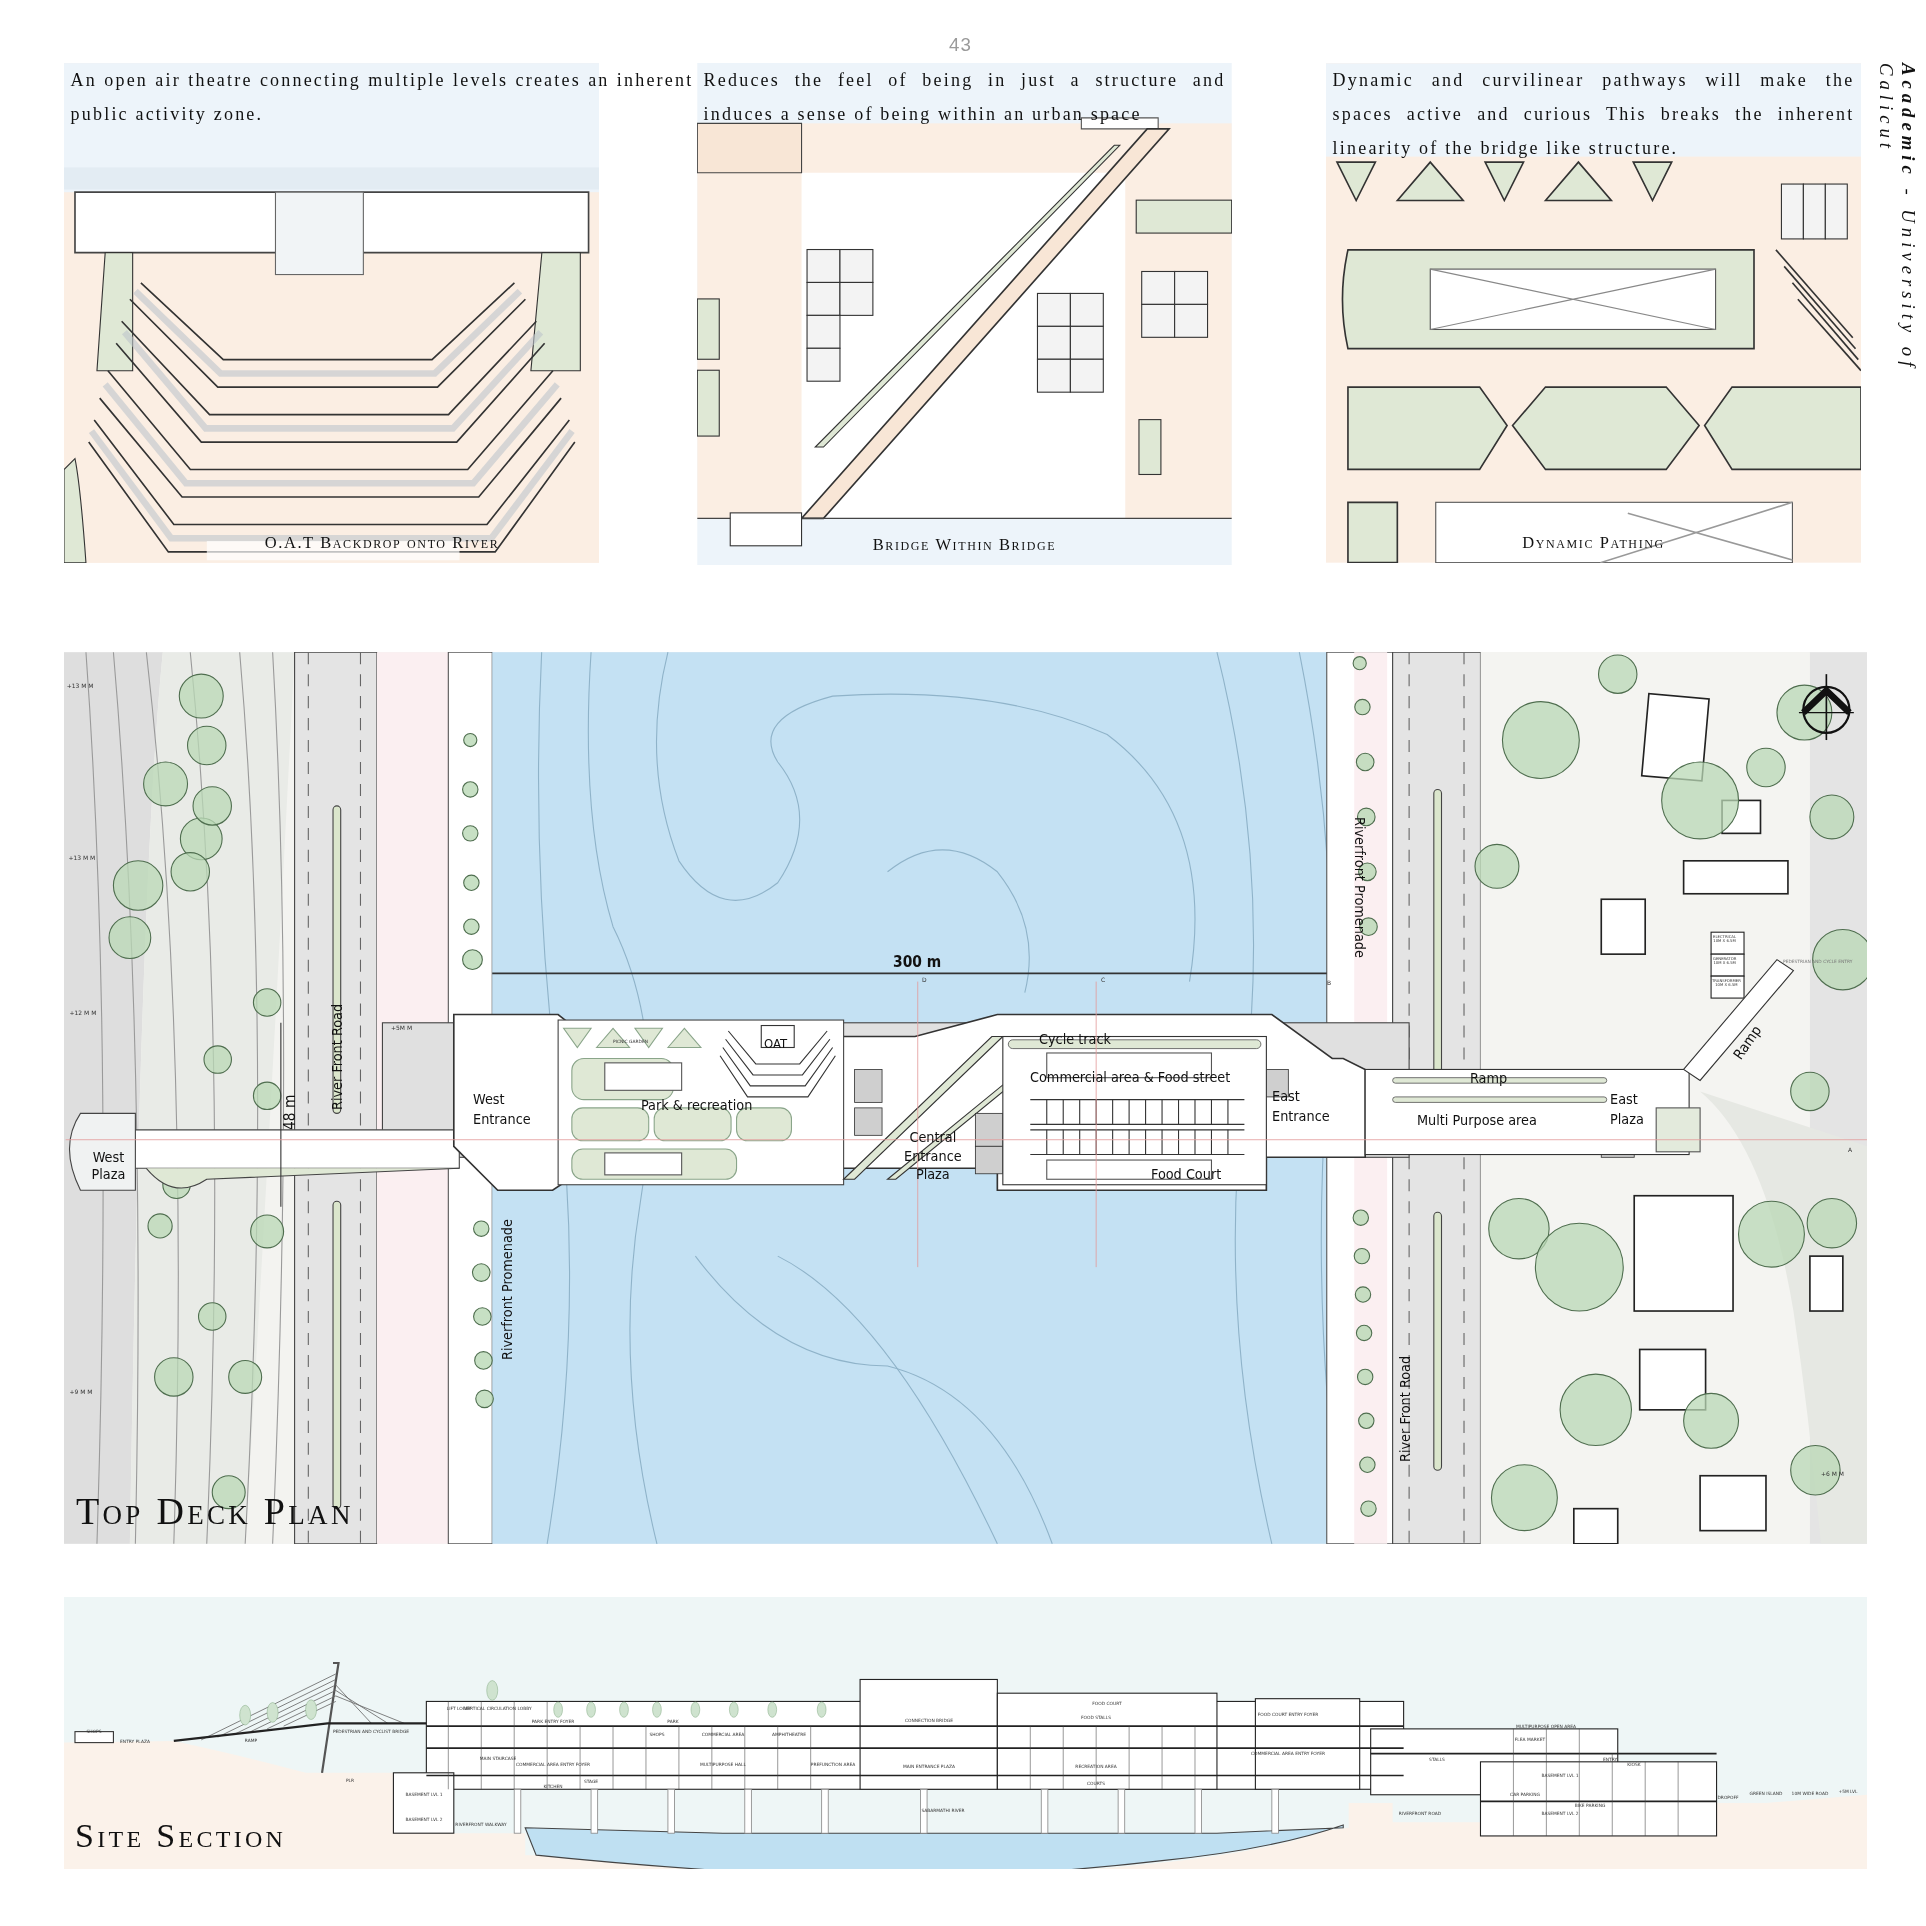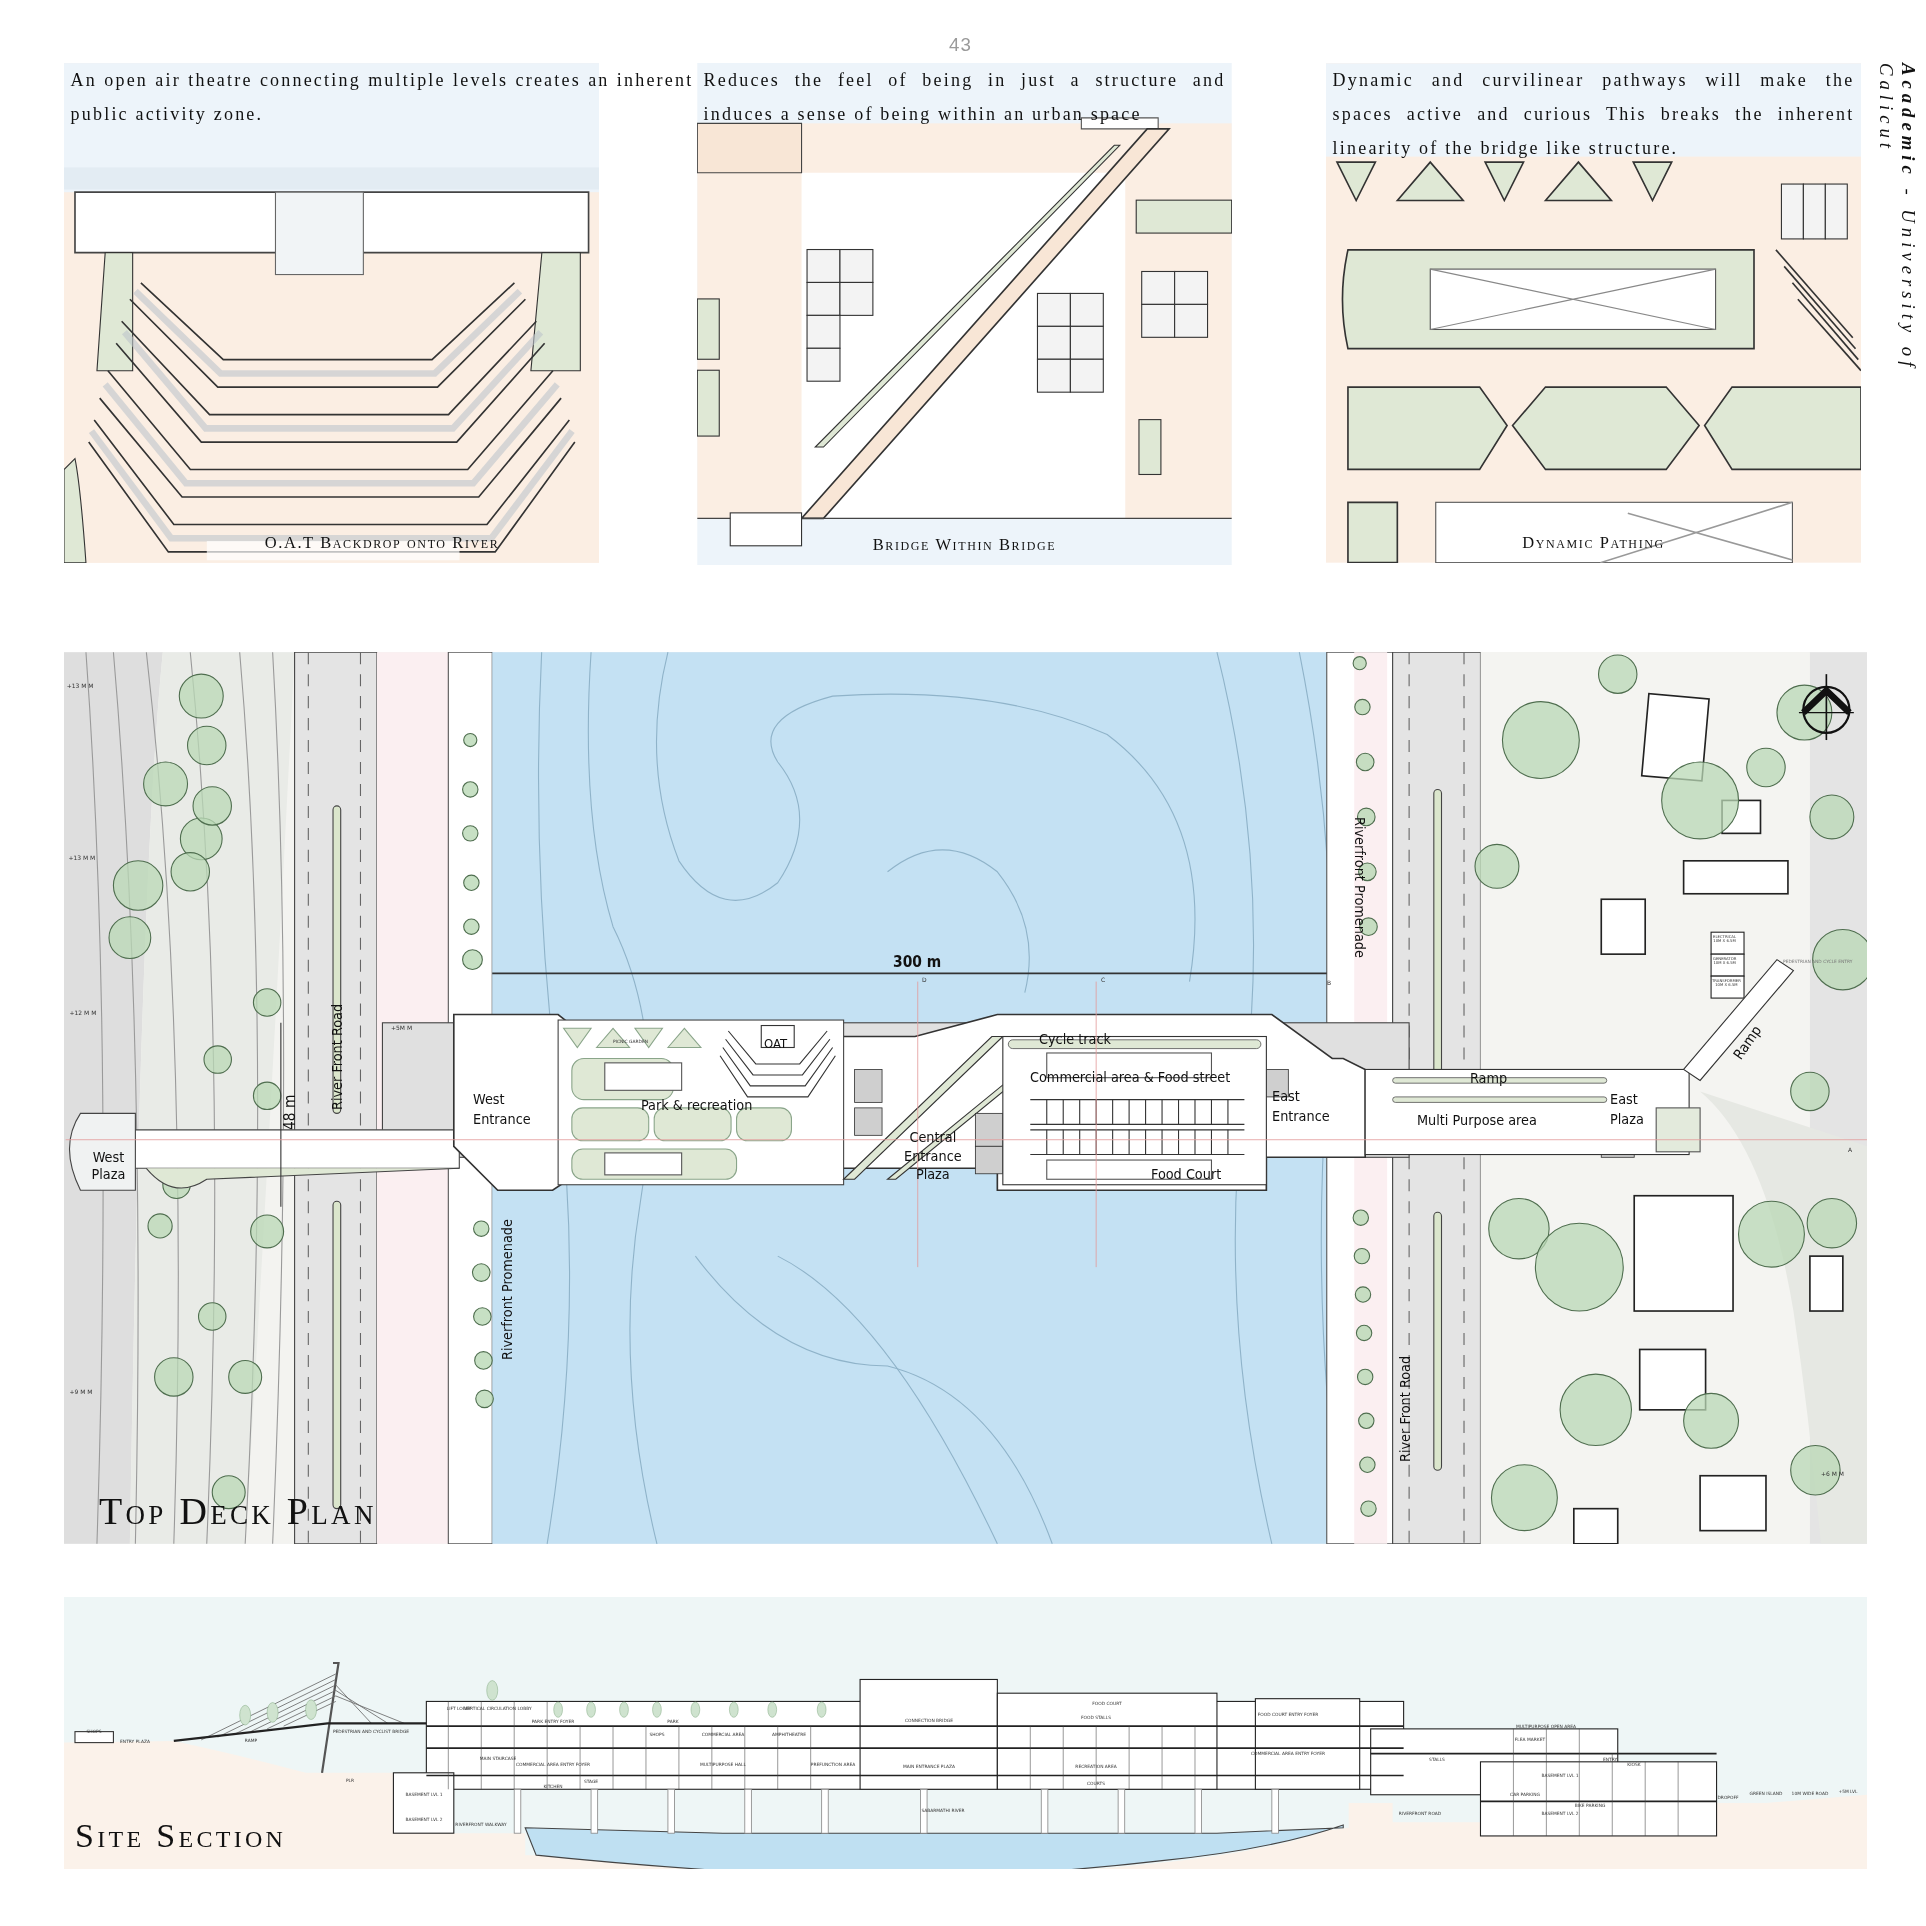--- a/index.html
+++ b/index.html
@@ -425,21 +425,21 @@
   <div class="tiny" style="left:1648px;top:327px;font-size:3.8px;line-height:4.4px;text-align:center;">
       <div>TRANSFORMER</div>
       <div>10M X 6.5M</div>
     </div>
 
   <div class="tiny" style="left:1784px;top:494px;">A</div>
   <div class="tiny" style="left:1263px;top:327px;">B</div>
   <div class="tiny" style="left:1037px;top:324px;">C</div>
   <div class="tiny" style="left:858px;top:324px;">D</div>
 
-  <div class="big-title" style="left:12px;top:837px;margin-left:23px;">Top Deck Plan</div>
+  <div class="big-title" style="left:12px;top:837px;">Top Deck Plan</div>
 </div>
 
 <div class="abs section">
   <svg width="1803" height="272" viewBox="0 0 3284 495">
     <rect x="0" y="0" width="3284" height="495" fill="#eef6f6"></rect>
 
     <path d="M0 265 L200 262 Q330 290 440 320 L660 320 L660 430 L840 430 L840 470 L860 470 Q1000 480 1200 500 L1800 500 Q2150 480 2300 425 L2340 420 L2340 375 L2420 375 L2420 410 L2580 410 L2580 435 L3000 435 L3000 375 L3100 375 L3284 360 L3284 495 L0 495 Z" fill="#fbf2ea"></path>
 
     <path d="M840 420 Q1000 425 1200 430 L2100 430 L2330 420 L2330 415 Q2200 460 2000 480 Q1700 515 1400 510 Q1100 495 860 470 Z" fill="#bfe0f2" stroke="#444" stroke-width="2"></path>
 

